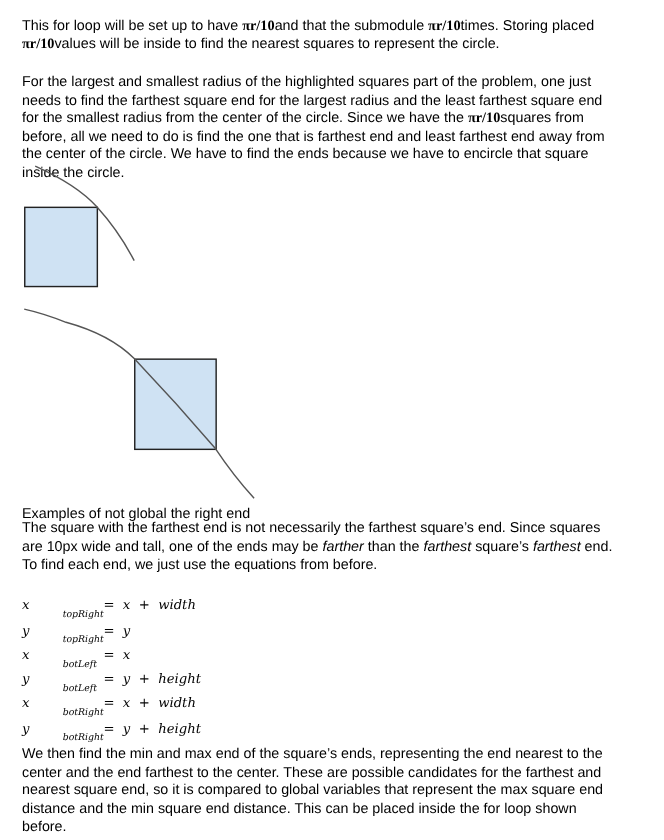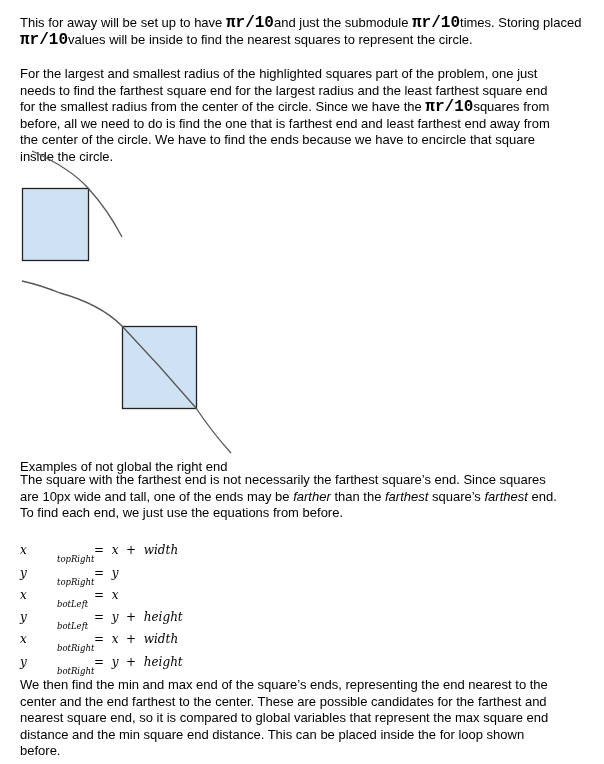--- a/index.html
+++ b/index.html
@@ -1,31 +1,31 @@
 <!DOCTYPE html>
 <html><head>
 <meta charset="utf-8">
 <style>
   html, body { margin: 0; padding: 0; background: #ffffff; }
   body { width: 604px; height: 764px; position: relative; overflow: hidden;
          font-family: "Liberation Sans", sans-serif; color: #000; font-size: 13px; }
   .para { position: absolute; left: 20px; width: 570px; line-height: 16.6px; font-size: 13px; }
-  .pi { font-family: Liberation Mono, monospace; font-weight: bold; font-style: normal; font-size: 16px; text-align: right; }
+  .pi { font-family: Liberation Serif, serif; font-weight: bold; font-style: normal; font-size: 13px; text-align: right; }
   em { font-style: italic; }
   .eq { position: absolute; left: 20px; font-family: "DejaVu Serif", serif; font-style: italic; font-size: 12px; height: 22px; }
   .eq .var { position: absolute; left: 0; top: 0; }
   .eq .sub { position: absolute; left: 14px; top: 11px; font-size: 8.5px; margin-left: 23px; }
   .eq .rhs { position: absolute; left: 74px; top: 0; white-space: pre; }
   svg { position: absolute; left: 0; top: 0; }
 </style>
 </head>
 <body>
 
 <div class="para" style="top:15px;">
-  <span>This for away will be set up to have </span><span class="pi">πr/10</span><span>and just the submodule </span><span class="pi">πr/10</span><span>times. Storing placed</span><br>
+  <span>This for loop will be set up to have </span><span class="pi">πr/10</span><span>and that the submodule </span><span class="pi">πr/10</span><span>times. Storing placed</span><br>
   <span class="pi">πr/10</span><span>values will be inside to find the nearest squares to represent the circle.</span>
 </div>
 
 <div class="para" style="top:66px; width:540px;">
   <span>For the largest and smallest radius of the highlighted squares part of the problem, one just needs to find the farthest square end for the largest radius and the least farthest square end for the smallest radius from the center of the circle. Since we have the </span><span class="pi">πr/10</span><span>squares from before, all we need to do is find the one that is farthest end and least farthest end away from the center of the circle. We have to find the ends because we have to encircle that square inside the circle.</span>
 </div>
 
 <svg width="604" height="764">
 
   <rect class="sq" x="22.5" y="188.5" width="66" height="72" stroke-width="1.3" fill="#cfe2f3" stroke="#222222"></rect>

